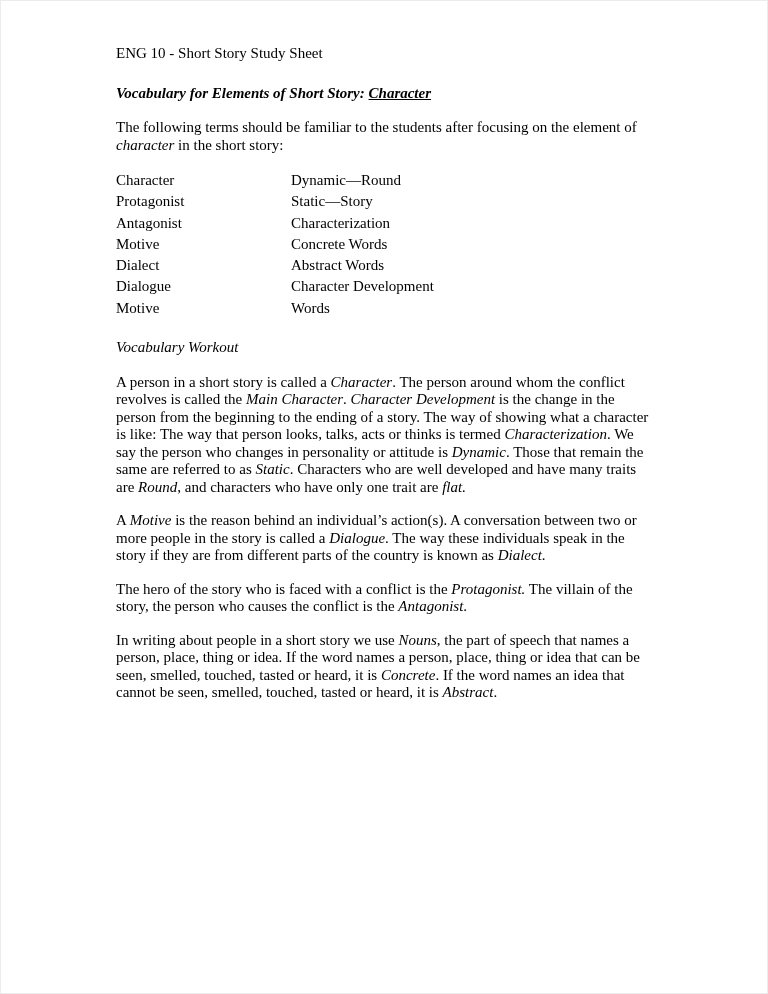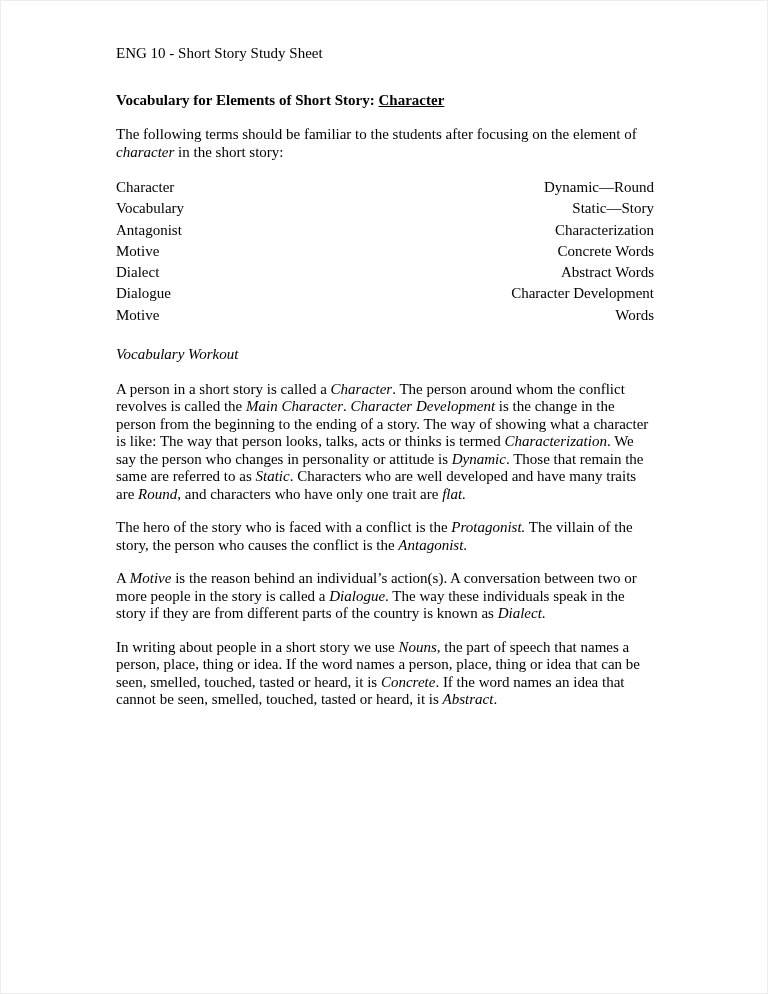--- a/index.html
+++ b/index.html
@@ -14,37 +14,38 @@
     width: 768px;
     height: 994px;
     background: #ffffff;
     border: 1px solid #ececec;
     padding: 44px 113px 40px 115px;
     font-size: 15px;
     line-height: 17.5px;
     overflow: hidden;
   }
   .doc-header {
-    margin: 0 0 29px 0;
+    margin: 0 0 22px 0;
   }
   .doc-title {
     font-weight: bold;
+    font-style: italic;
     margin: 12px 0 17px 0;
   }
   .intro {
     margin: 0 0 21px 0;
   }
   .terms {
     display: flex;
     flex-direction: row;
     line-height: 21.3px;
     margin: 0 0 20px 0;
   }
   .term-col-left { width: 175px; }
-  .term-col-right { flex: 1; text-align: right; }
+  .term-col-right { flex: 1; }
   .section-heading {
     font-weight: normal;
     font-style: italic;
     margin: 18px 0 17px 0;
   }
   p.body-par {
     margin: 9px 0 16px 0;
   }
   .it { font-style: italic; }
   .u  { text-decoration: underline; }
@@ -56,21 +57,21 @@
 
   <div class="doc-header">ENG 10 - Short Story Study Sheet</div>
 
   <div class="doc-title"><span>Vocabulary for Elements of Short Story: </span><span class="u">Character</span></div>
 
   <p class="intro body-par"><span>The following terms should be familiar to the students after focusing on the element of </span><span class="it">character</span><span> in the short story:</span></p>
 
   <div class="terms">
     <div class="term-col-left">
         <div class="term-item">Character</div>
-        <div class="term-item">Vocabulary</div>
+        <div class="term-item">Protagonist</div>
         <div class="term-item">Antagonist</div>
         <div class="term-item">Motive</div>
         <div class="term-item">Dialect</div>
         <div class="term-item">Dialogue</div>
         <div class="term-item">Motive</div>
       </div>
     <div class="term-col-right">
         <div class="term-item">Dynamic—Round</div>
         <div class="term-item">Static—Story</div>
         <div class="term-item">Characterization</div>
@@ -78,19 +79,19 @@
         <div class="term-item">Abstract Words</div>
         <div class="term-item">Character Development</div>
         <div class="term-item">Words</div>
       </div>
   </div>
 
   <div class="section-heading">Vocabulary Workout</div>
 
   <p class="body-par"><span>A person in a short story is called a </span><span class="it">Character</span><span>. The person around whom the conflict revolves is called the </span><span class="it">Main Character</span><span>. </span><span class="it">Character Development</span><span> is the change in the person from the beginning to the ending of a story. The way of showing what a character is like: The way that person looks, talks, acts or thinks is termed </span><span class="it">Characterization</span><span>. We say the person who changes in personality or attitude is </span><span class="it">Dynamic</span><span>. Those that remain the same are referred to as </span><span class="it">Static</span><span>. Characters who are well developed and have many traits are </span><span class="it">Round</span><span>, and characters who have only one trait are </span><span class="it">flat.</span></p>
 
+  <p class="body-par"><span>A </span><span class="it">Motive</span><span> is the reason behind an individual’s action(s). A conversation between two or more people in the story is called a </span><span class="it">Dialogue</span><span>. The way these individuals speak in the story if they are from different parts of the country is known as </span><span class="it">Dialect</span><span>.</span></p>
+
   <p class="body-par"><span>The hero of the story who is faced with a conflict is the </span><span class="it">Protagonist.</span><span> The villain of the story, the person who causes the conflict is the </span><span class="it">Antagonist</span><span>.</span></p>
-
-  <p class="body-par"><span>A </span><span class="it">Motive</span><span> is the reason behind an individual’s action(s). A conversation between two or more people in the story is called a </span><span class="it">Dialogue</span><span>. The way these individuals speak in the story if they are from different parts of the country is known as </span><span class="it">Dialect</span><span>.</span></p>
 
   <p class="body-par"><span>In writing about people in a short story we use </span><span class="it">Nouns</span><span>, the part of speech that names a person, place, thing or idea. If the word names a person, place, thing or idea that can be seen, smelled, touched, tasted or heard, it is </span><span class="it">Concrete</span><span>. If the word names an idea that cannot be seen, smelled, touched, tasted or heard, it is </span><span class="it">Abstract</span><span>.</span></p>
 
 </div>
 
 </body></html>

